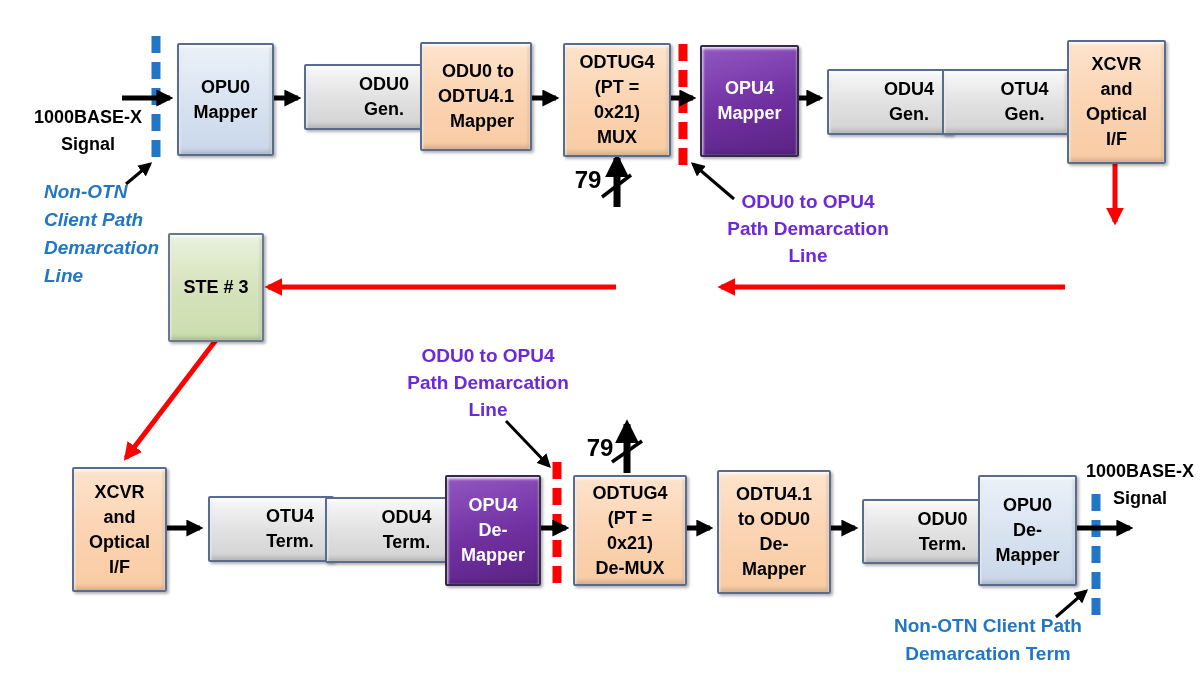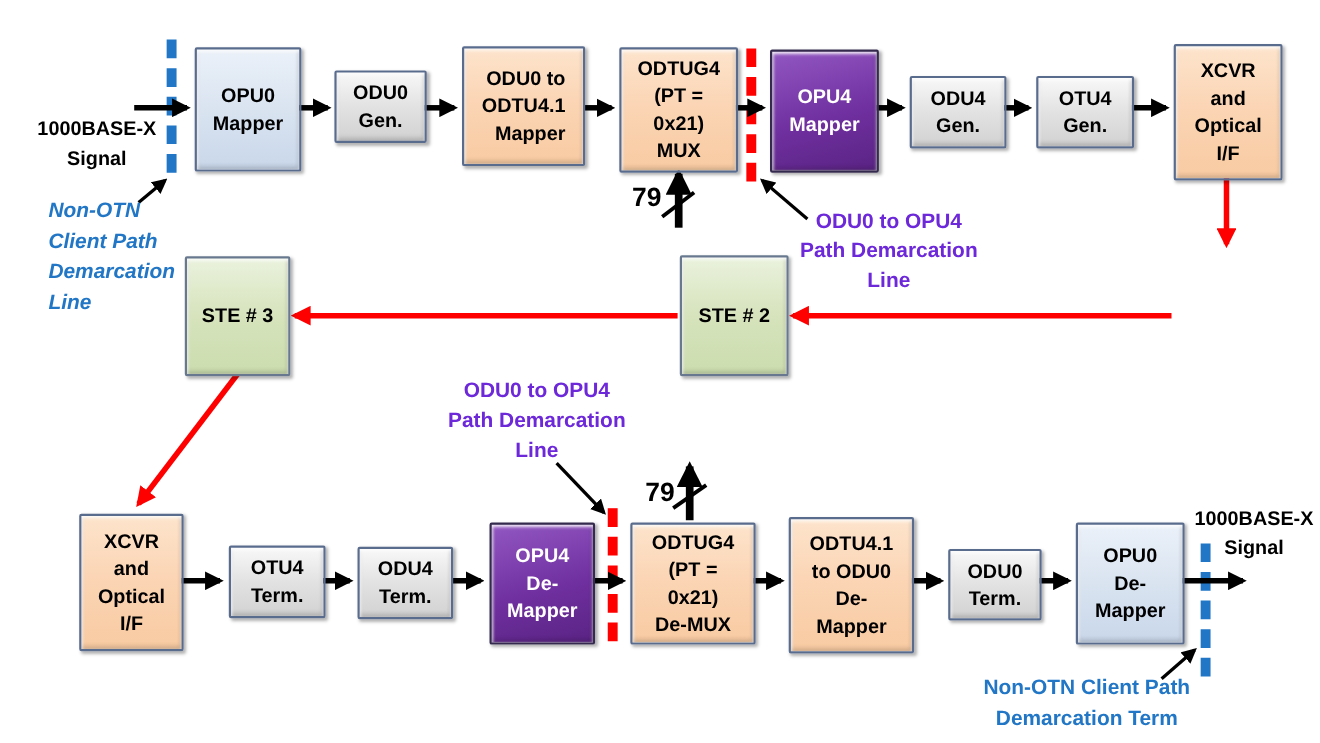--- a/index.html
+++ b/index.html
@@ -12,21 +12,21 @@
     position:absolute;display:flex;align-items:center;justify-content:center;
     text-align:center;font-weight:700;font-size:18px;line-height:25px;color:#000;
     white-space:pre-line;border:2px solid #5a6c8d;border-radius:2px;
     box-shadow:2px 2px 3px rgba(0,0,0,.3),
                inset 0 2px 3px rgba(255,255,255,.85),
                inset 0 -3px 4px rgba(0,0,0,.14),
                inset 2px 0 2px rgba(255,255,255,.4),
                inset -2px 0 3px rgba(0,0,0,.08);
   }
   .peach{background:linear-gradient(180deg,#fde4cc 0%,#fbd5b5 45%,#f8cba2 100%);}
-  .gray{background:linear-gradient(180deg,#f8f8f8 0%,#e2e2e2 50%,#d2d2d2 100%);}
+  .gray{background:linear-gradient(180deg,#f8f8f8 0%,#e2e2e2 50%,#d2d2d2 100%);padding-left:38px;}
   .blue{background:linear-gradient(180deg,#ebf1f9 0%,#dbe5f1 45%,#c9d7ea 100%);}
   .green{background:linear-gradient(180deg,#eaf2dd 0%,#d6e3bc 50%,#cbddae 100%);border-color:#68798f;}
   .purple{background:linear-gradient(165deg,#9257c2 0%,#7030a0 55%,#5a2384 100%);
           color:#ffffff;border-color:#342a4d;}
   .lbl{
     position:absolute;font-weight:700;white-space:pre-line;color:#000;
     font-size:18px;line-height:27px;text-align:center;
   }
   .lbl.blue-t{color:#2176c5;font-size:19px;line-height:28px;text-align:left;}
   .lbl.blue-t.center{text-align:center;}
@@ -110,21 +110,20 @@
   <div class="box gray" style="left:827px;top:69px;width:84px;height:62px;">ODU4
 Gen.</div>
   <div class="box gray" style="left:942px;top:69px;width:85px;height:62px;">OTU4
 Gen.</div>
   <div class="box peach" style="left:1067px;top:40px;width:95px;height:120px;">XCVR
 and
 Optical
 I/F</div>
 
   <div class="box green" style="left:168px;top:233px;width:92px;height:105px;">STE # 3</div>
-  <div class="box green" style="left:618px;top:232px;width:95px;height:106px;">STE # 2</div>
 
   <div class="box peach" style="left:72px;top:467px;width:91px;height:121px;">XCVR
 and
 Optical
 I/F</div>
   <div class="box gray" style="left:208px;top:496px;width:84px;height:62px;">OTU4
 Term.</div>
   <div class="box gray" style="left:325px;top:497px;width:83px;height:62px;">ODU4
 Term.</div>
   <div class="box purple" style="left:445px;top:475px;width:92px;height:107px;">OPU4

